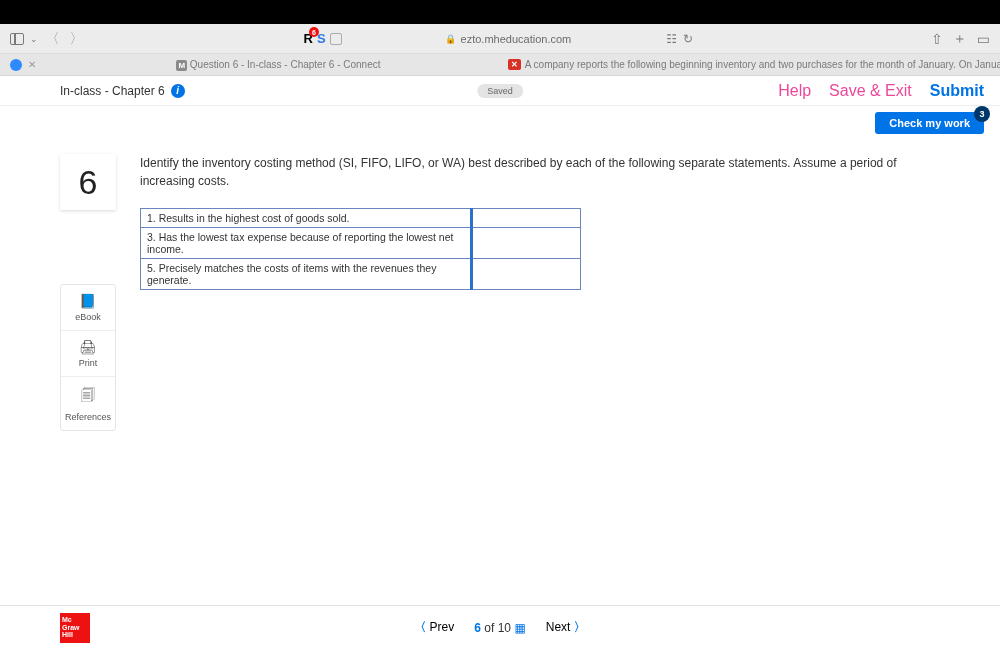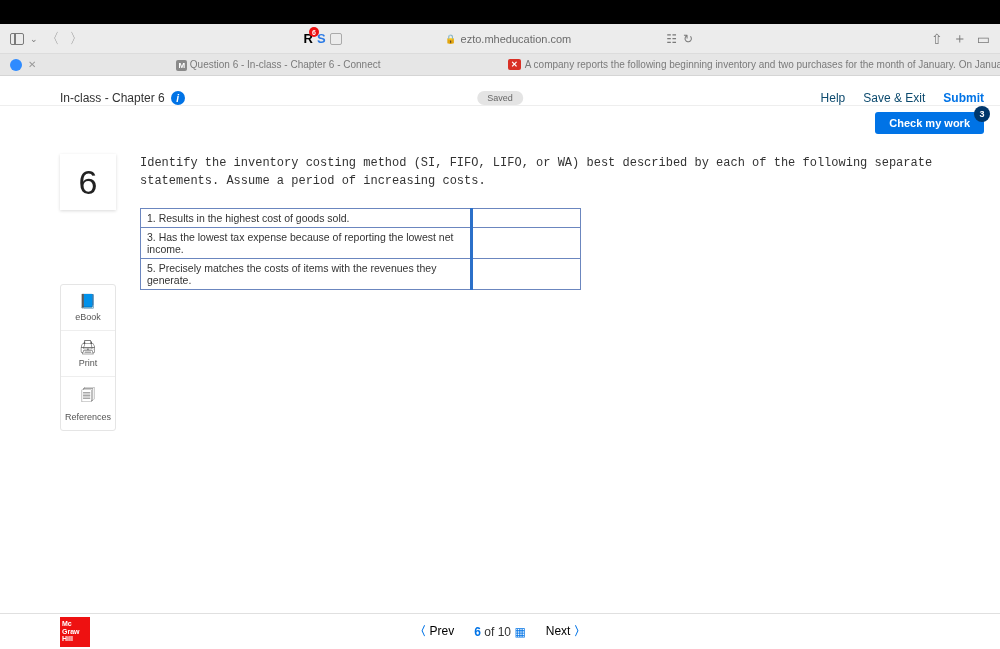--- a/index.html
+++ b/index.html
@@ -30,58 +30,58 @@
   .tabstrip { height:22px; background:#e6e6e6; display:flex; font-size:10px; border-bottom:1px solid #d5d5d5;}
   .tabstrip .tab-a { flex:0 0 50%; display:flex; align-items:center; padding:0 10px; gap:6px; color:#7a7a7a;}
   .tabstrip .tab-b { flex:1; display:flex; align-items:center; padding:0 8px; gap:4px; color:#7a7a7a; overflow:hidden; white-space:nowrap;}
   .dot-blue{width:12px;height:12px;border-radius:50%;background:#2e8bff;}
   .x{color:#999;font-size:10px;}
   .m-badge{background:#8a8a8a;color:#fff;font-size:8px;padding:1px 2px;border-radius:2px;font-weight:bold;}
   .red-badge{background:#d93025;color:#fff;font-size:8px;padding:1px 3px;border-radius:2px;font-weight:bold;}
   .tab-center{margin-left:110px;padding-left:24px;}
 
   
-  .header { height:30px; display:flex; align-items:flex-end; padding:0 16px 0 60px; font-size:12px; border-bottom:1px solid #eee;}
+  .header { height:30px; display:flex; align-items:center; padding:0 16px 0 60px; font-size:12px; border-bottom:1px solid #eee;}
   .header .title{font-weight:400;color:#333;}
   .info-icon{width:14px;height:14px;border-radius:50%;background:#0073e6;color:#fff;font-size:10px;display:inline-flex;align-items:center;justify-content:center;margin-left:6px;font-style:italic;font-weight:bold;}
   .saved-pill{background:#e4e4e4;color:#666;font-size:9px;padding:2px 10px;border-radius:10px;margin-left:auto;margin-right:auto;position:absolute;left:50%;transform:translateX(-50%);}
   .header-right{margin-left:auto;display:flex;gap:18px;align-items:center;}
-  .hdr-link{font-size:12px;color:#0c4a6e;}
-  .hdr-submit{font-size:12px;color:#0073e6;font-weight:600;}
+  .hdr-link{font-size:16px;color:#ec4899;}
+  .hdr-submit{font-size:16px;color:#0073e6;font-weight:600;}
 
   
   .check-row{position:relative;height:28px;}
   .check-btn{position:absolute;right:16px;top:6px;background:#0073e6;color:#fff;font-size:11px;font-weight:600;padding:5px 14px;border-radius:3px;}
   .check-badge{position:absolute;top:-6px;right:-6px;background:#00376b;color:#fff;width:16px;height:16px;border-radius:50%;font-size:9px;display:flex;align-items:center;justify-content:center;font-weight:bold;}
 
   
   .content{position:relative;padding:0 60px;}
   .qnum-card{position:absolute;left:60px;top:0;width:56px;height:56px;background:#fff;box-shadow:0 1px 3px rgba(0,0,0,.15);display:flex;align-items:center;justify-content:center;font-size:34px;font-weight:300;color:#222;}
   .qtitle{margin-left:80px;padding-top:34px;font-size:14px;font-weight:700;color:#222;}
   .points-row{margin-top:20px;display:flex;align-items:flex-start;}
   .points{width:80px;font-size:11px;color:#555;}
   .points .n{font-size:12px;color:#333;}
   .points .lbl{font-size:10px;color:#888;}
-  .prompt-text{flex:1;font-size:12px;color:#333;line-height:1.5;font-family:Liberation Mono, monospace;}
+  .prompt-text{flex:1;font-size:12px;color:#333;line-height:1.5;}
 
   
   .sidetools{position:absolute;left:60px;top:130px;width:56px;background:#fff;border:1px solid #e5e5e5;border-radius:3px;}
   .tool{display:flex;flex-direction:column;align-items:center;padding:8px 0;font-size:9px;color:#555;gap:3px;}
   .tool + .tool{border-top:1px solid #eee;}
   .tool-ic{font-size:14px;}
 
   
   .ans-table{margin-left:80px;margin-top:18px;border-collapse:collapse;font-size:10.5px;}
   .ans-table td{border:1px solid #6b86bf;padding:3px 6px;}
   .ans-table .stmt{width:330px;background:#fff;color:#333;}
   .ans-table .inp{width:110px;background:#fff;position:relative;}
   .inp::before{content:"";position:absolute;left:-1px;top:-1px;bottom:-1px;width:3px;background:#2b70c9;}
 
   
-  .footer{position:absolute;bottom:0;left:0;right:0;height:36px;border-top:1px solid #e0e0e0;display:flex;align-items:center;padding:0 60px;background:#fff;}
+  .footer{position:absolute;bottom:0;left:0;right:0;height:44px;border-top:1px solid #e0e0e0;display:flex;align-items:center;padding:0 60px;background:#fff;}
   .mcgraw{width:30px;height:30px;background:#e11;color:#fff;font-size:7px;font-weight:bold;line-height:1.05;display:flex;flex-direction:column;align-items:flex-start;justify-content:center;padding:2px;}
   .foot-nav{position:absolute;left:50%;transform:translateX(-50%);display:flex;align-items:center;gap:20px;font-size:12px;}
   .foot-nav .arrow{color:#0073e6;font-weight:bold;}
   .foot-nav .pg{color:#333;}
   .foot-nav .pg b{color:#0073e6;}
   .grid-ic{color:#0073e6;font-size:12px;}
 </style>
 </head>
 <body>
 

